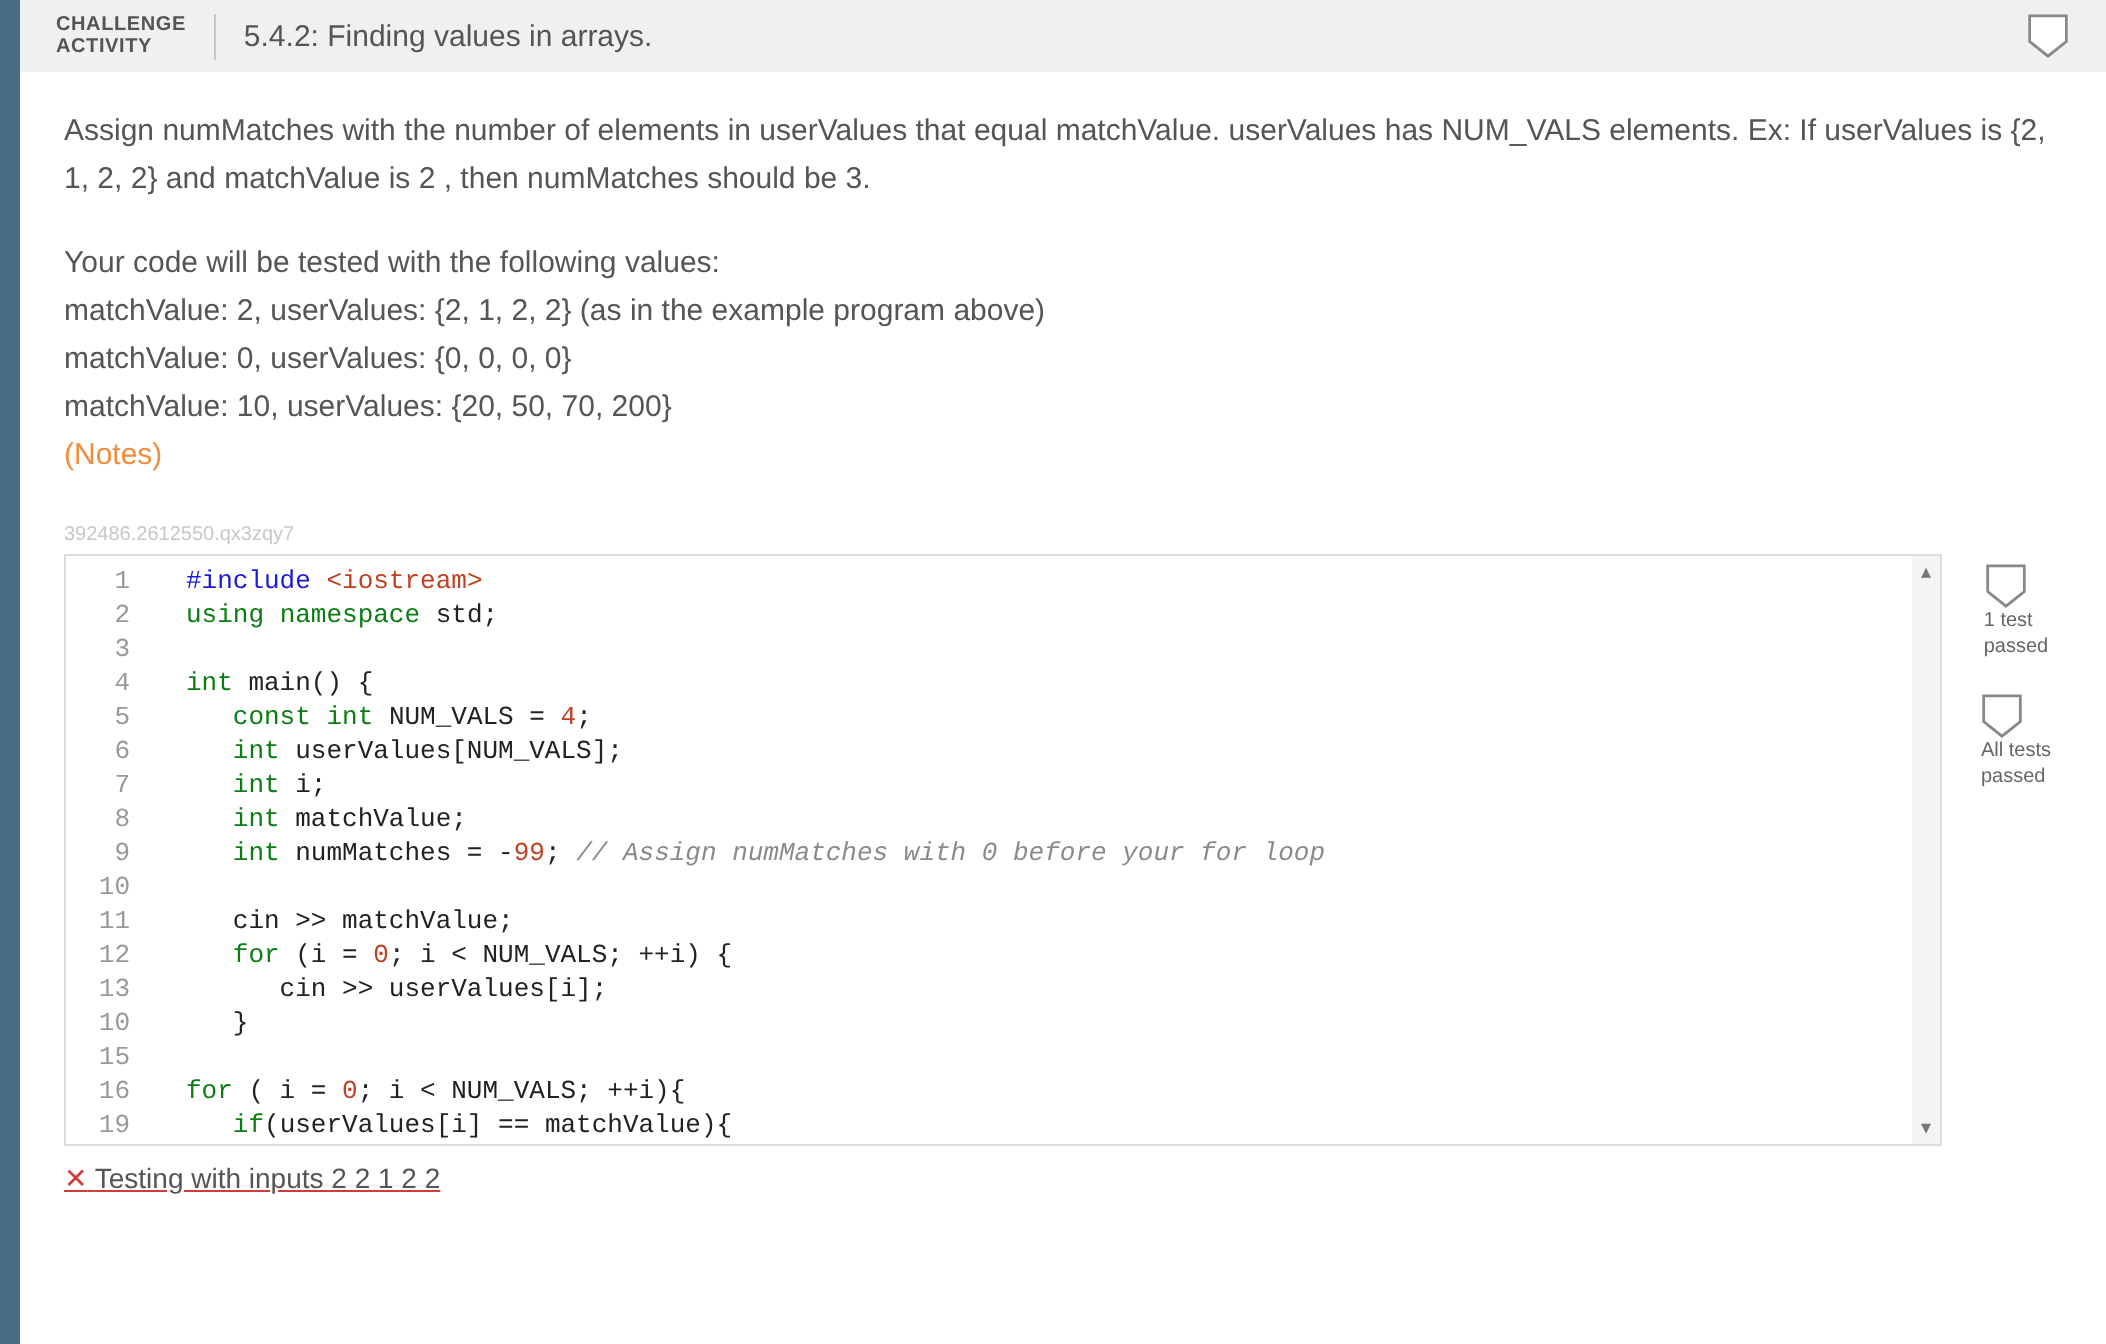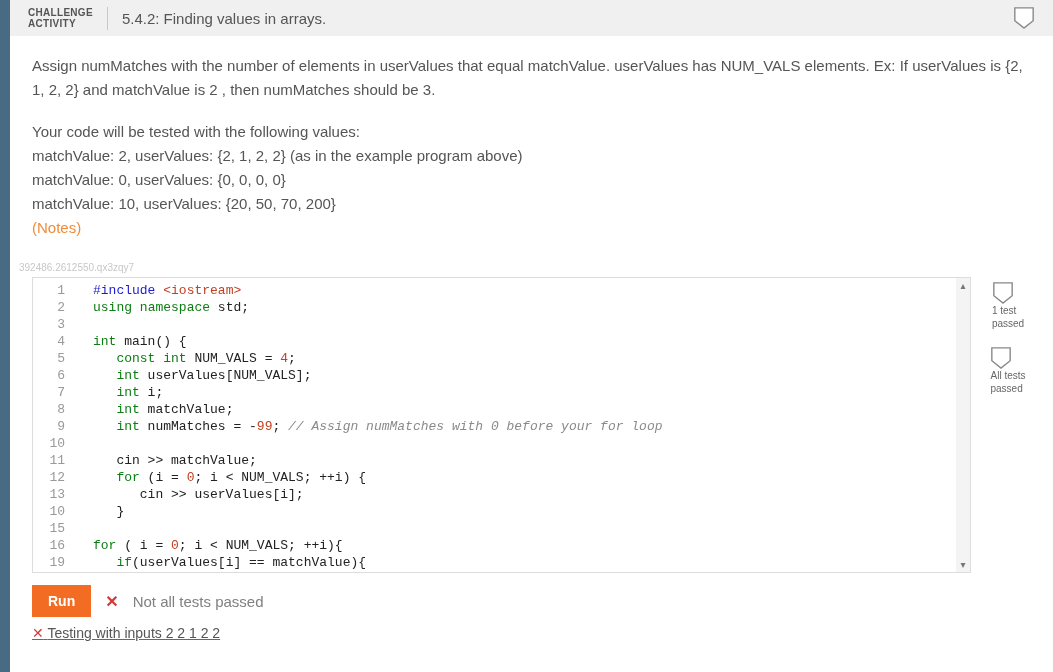--- a/index.html
+++ b/index.html
@@ -10,21 +10,21 @@
 
   .header{ background:#f0f0f0; display:flex; align-items:center; padding:6px 18px; }
   .chal-block{ font-size:10px; font-weight:700; letter-spacing:.3px; color:#555; line-height:1.15; padding-right:14px; border-right:1px solid #c8c8c8; }
   .chal-title{ font-size:15px; color:#555; padding-left:14px; }
   .shield-right{ margin-left:auto; }
 
   .prompt{ padding:18px 22px 4px 22px; font-size:15px; color:#555; line-height:1.6; }
   .prompt p{ margin:0 0 18px 0; }
   .notes{ color:#f08c3c; cursor:pointer; }
 
-  .hash{ font-size:10px; color:#c8c8c8; padding:0 0 4px 9px; }
+  .hash{ font-size:10px; color:#c8c8c8; padding:0 0 4px 22px; }
 
   .editor-zone{ display:flex; padding:0 22px 0 22px; }
   .editor-box{ flex:1 1 auto; border:1px solid #ddd; height:296px; position:relative; overflow:hidden; }
   .gutter{ position:absolute; left:0; top:0; width:38px; height:100%; text-align:right; color:#999; font-size:13px; font-family:Consolas,"Courier New",monospace; padding:4px 6px 0 0; line-height:17px; }
   .code-area{ position:absolute; left:54px; right:14px; top:0; height:100%; font-family:Consolas,"Courier New",monospace; font-size:13px; line-height:17px; padding:4px 0 0 6px; white-space:pre; color:#222; }
   .kw{ color:#0b7d12; } .pp{ color:#1a1ad6; } .ty{ color:#0b7d12; } .lit{ color:#c04020; } .cm{ color:#8a8a8a; font-style:italic; } .inc{ color:#c04020; }
   .editor-right{ position:absolute; right:0; top:0; width:14px; height:100%; background:#f4f4f4; display:flex; flex-direction:column; justify-content:space-between; align-items:center; padding:2px 0; }
   .editor-right .caret{ font-size:10px; color:#777; cursor:pointer; }
 
   .status-col{ width:60px; padding:4px 0 0 14px; font-size:10px; color:#666; display:flex; flex-direction:column; align-items:center; gap:16px; }
@@ -107,25 +107,20 @@
     </div>
     <div>
       <svg class="mini-shield" viewBox="0 0 24 26">
               <path d="M2 2 H22 V16 L12 24 L2 16 Z" fill="#fff" stroke="#888" stroke-width="1.5"></path>
             </svg>
       <div class="stat-lbl">All tests<br>passed</div>
     </div>
   </div>
 </div>
 
-<div class="footer-row">
-  <button class="run-btn">Run</button>
-  <span class="fail-x">✕</span>
-  <span class="fail-text">Not all tests passed</span>
-</div>
 
 <div class="truncated">
   <span>✕</span>
   <span style="color:#555;">  Testing with inputs 2 2 1 2 2</span>
 </div>
 
 </div>
 </div>
 
 </body></html>

